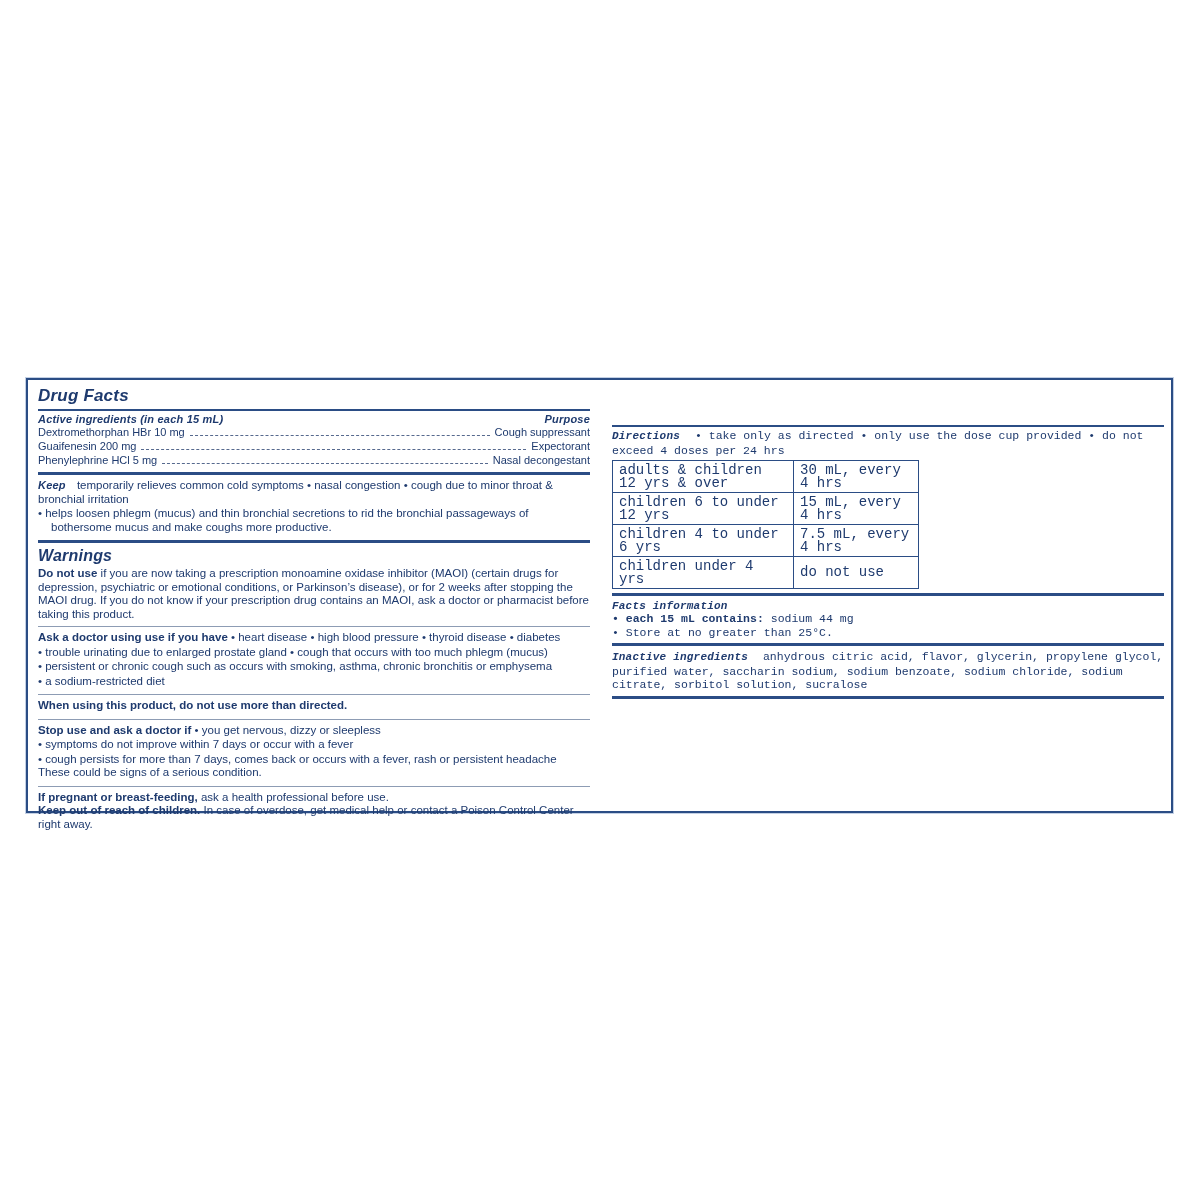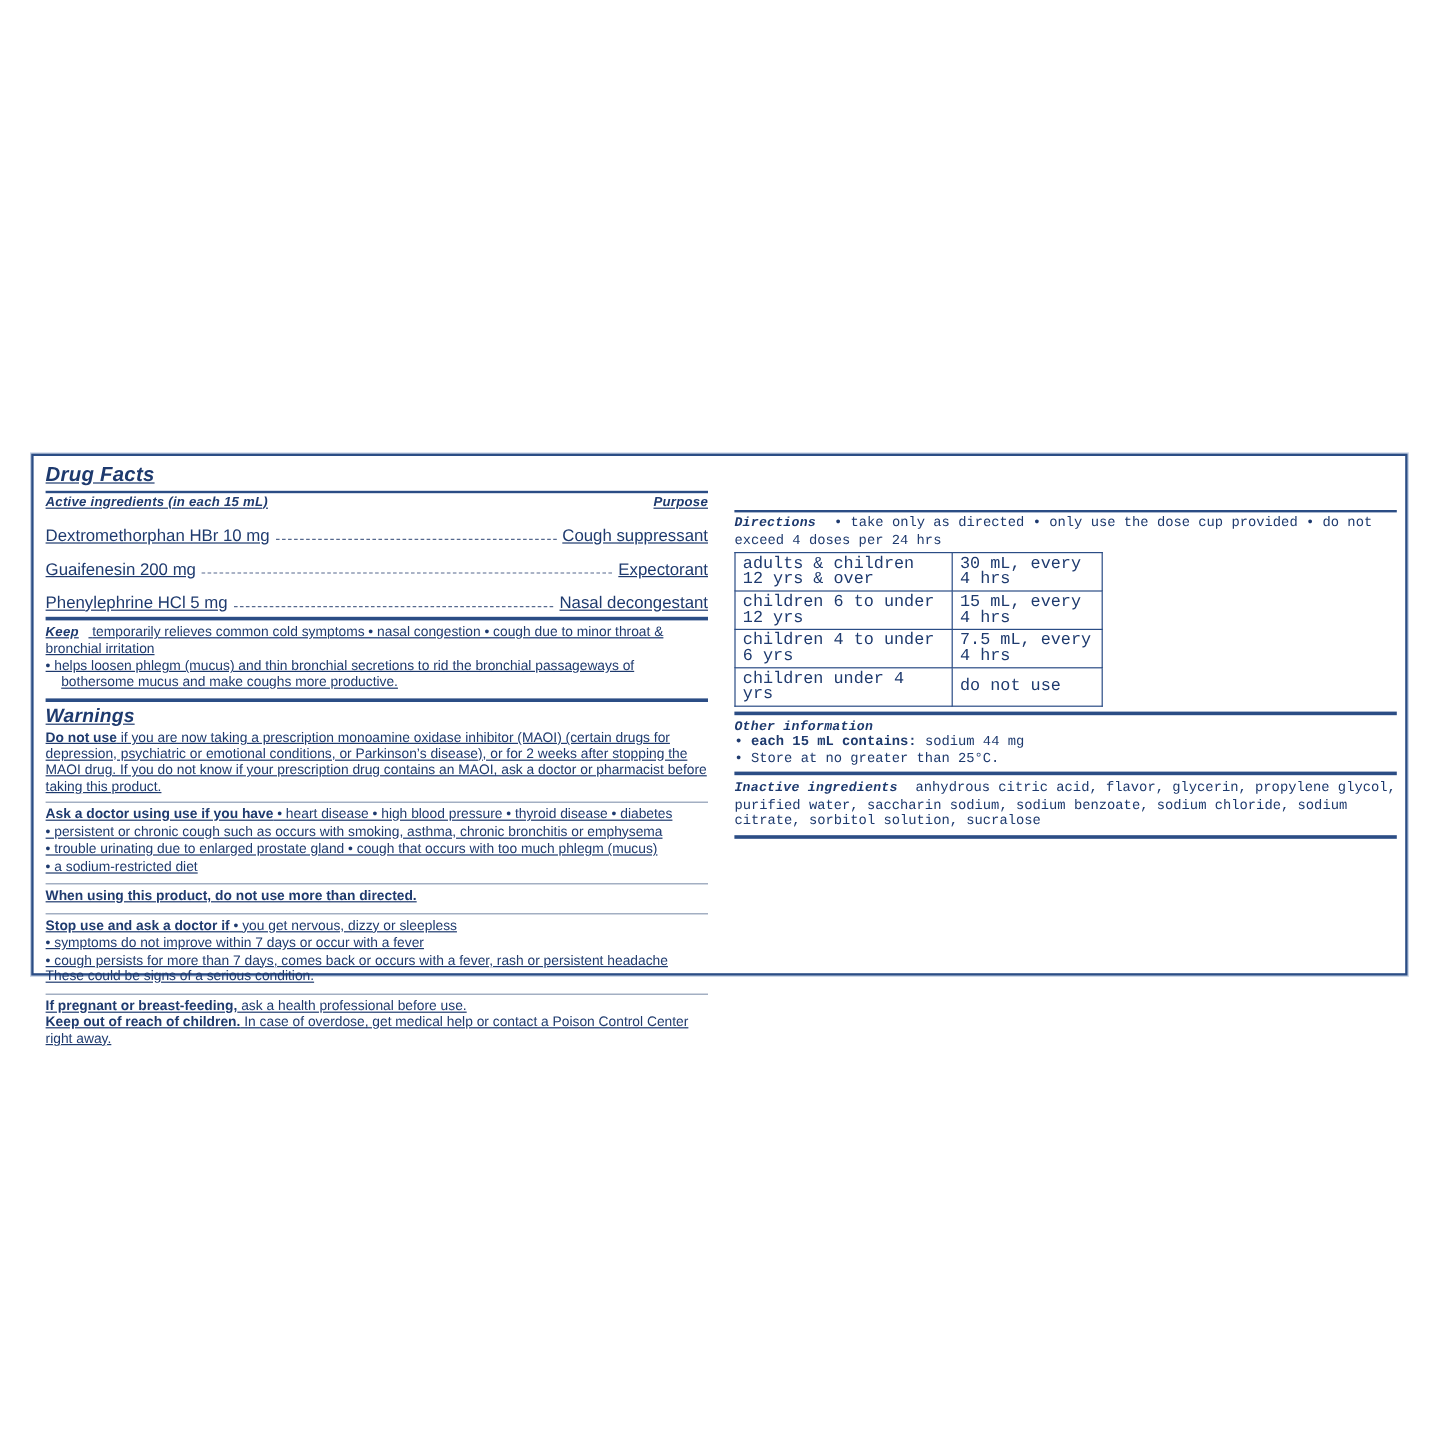--- a/index.html
+++ b/index.html
@@ -10,36 +10,36 @@
     color: #1e3a6e;
   }
   .label-box {
     position: absolute;
     left: 26px; top: 378px;
     width: 1143px; height: 431px;
     background: #ffffff;
     border: 2.5px solid #2b4d85;
     box-shadow: 0 0 0 1px #c3d0e4;
   }
-  .col-left  { position: absolute; left: 10px;  top: 6px; width: 552px; text-decoration: underline; }
+  .col-left  { position: absolute; left: 10px;  top: 6px; width: 552px; }
   .col-right { position: absolute; left: 584px; top: 18px; width: 552px; font-family: Liberation Mono, monospace; }
 
   .h-title   { font-size: 17px; font-weight: bold; font-style: italic; letter-spacing: .2px; }
   .h-section { font-size: 11px; font-weight: bold; font-style: italic; letter-spacing: .2px; }
   .h-inline  { display: inline; margin-right: 8px; }
 
   .body-txt  { font-size: 11.5px; line-height: 13.5px; }
   .lead      { font-weight: bold; }
 
   .rule-med   { border: 0; border-top: 2px solid #2b4d85; margin: 3px 0 2px; }
   .rule-thick { border: 0; border-top: 3px solid #2b4d85; margin: 5px 0 4px; }
   .rule-thin  { border: 0; border-top: 1.5px solid #8d9cb4; margin: 5px 0 4px; }
 
   .ai-head-row { display: flex; justify-content: space-between; align-items: baseline; margin-top: 2px; }
-  .ai-row { display: flex; align-items: flex-end; font-size: 14px; line-height: 13px; margin-top: 15px; }
+  .ai-row { display: flex; align-items: flex-end; font-size: 11px; line-height: 13px; margin-top: 1px; }
   .ai-leader { flex: 1; border-bottom: 1.5px dashed #56698e; margin: 0 5px 3px 5px; }
 
   .hang { padding-left: 13px; text-indent: -13px; margin: 1px 0 0 0; }
   .para { margin: 2px 0 0 0; }
 
   .dose-table { border-collapse: collapse; margin-top: 3px; }
   .dose-table td {
     border: 1.5px solid #2b4d85;
     font-size: 14px; line-height: 13px;
     padding: 2.5px 6px;
@@ -93,22 +93,22 @@
       <div class="h-title" style="font-size:16px">Warnings</div>
 
       <div class="body-txt para">
         <span class="lead">Do not use</span><span> if you are now taking a prescription monoamine oxidase inhibitor (MAOI) (certain drugs for depression, psychiatric or emotional conditions, or Parkinson’s disease), or for 2 weeks after stopping the MAOI drug. If you do not know if your prescription drug contains an MAOI, ask a doctor or pharmacist before taking this product.</span>
       </div>
 
       <hr class="rule-thin">
 
       <div class="body-txt para">
         <span class="lead">Ask a doctor using use if you have</span><span>    •  heart disease     •  high blood pressure     •  thyroid disease     •  diabetes</span>
+        <div class="hang">•  trouble urinating due to enlarged prostate gland      •  cough that occurs with too much phlegm (mucus)</div>
         <div class="hang">•  persistent or chronic cough such as occurs with smoking, asthma, chronic bronchitis or emphysema</div>
-        <div class="hang">•  trouble urinating due to enlarged prostate gland      •  cough that occurs with too much phlegm (mucus)</div>
         <div class="hang">•  a sodium-restricted diet</div>
       </div>
 
       <hr class="rule-thin mt6">
 
       <div class="body-txt para lead">When using this product, do not use more than directed.</div>
 
       <hr class="rule-thin mt6">
 
       <div class="body-txt para">
@@ -155,21 +155,21 @@
         </tr>
         <tr>
           <td class="c1">children under 4 yrs</td>
           <td class="c2">do not use</td>
         </tr>
       </tbody>
         </table>
 
       <hr class="rule-thick mt4">
 
-      <div class="h-section">Other information</div>
+      <div class="h-section">Facts information</div>
       <div class="body-txt">
         <span class="lead">•  each 15 mL contains:</span><span>  sodium 44 mg</span>
       </div>
       <div class="body-txt">•  Store at no greater than 25°C.</div>
 
       <hr class="rule-thick mt4">
 
       <div class="body-txt para">
         <span class="h-section h-inline">Inactive ingredients</span>
         <span> anhydrous citric acid, flavor, glycerin, propylene glycol, purified water, saccharin sodium, sodium benzoate, sodium chloride, sodium citrate, sorbitol solution, sucralose</span>

